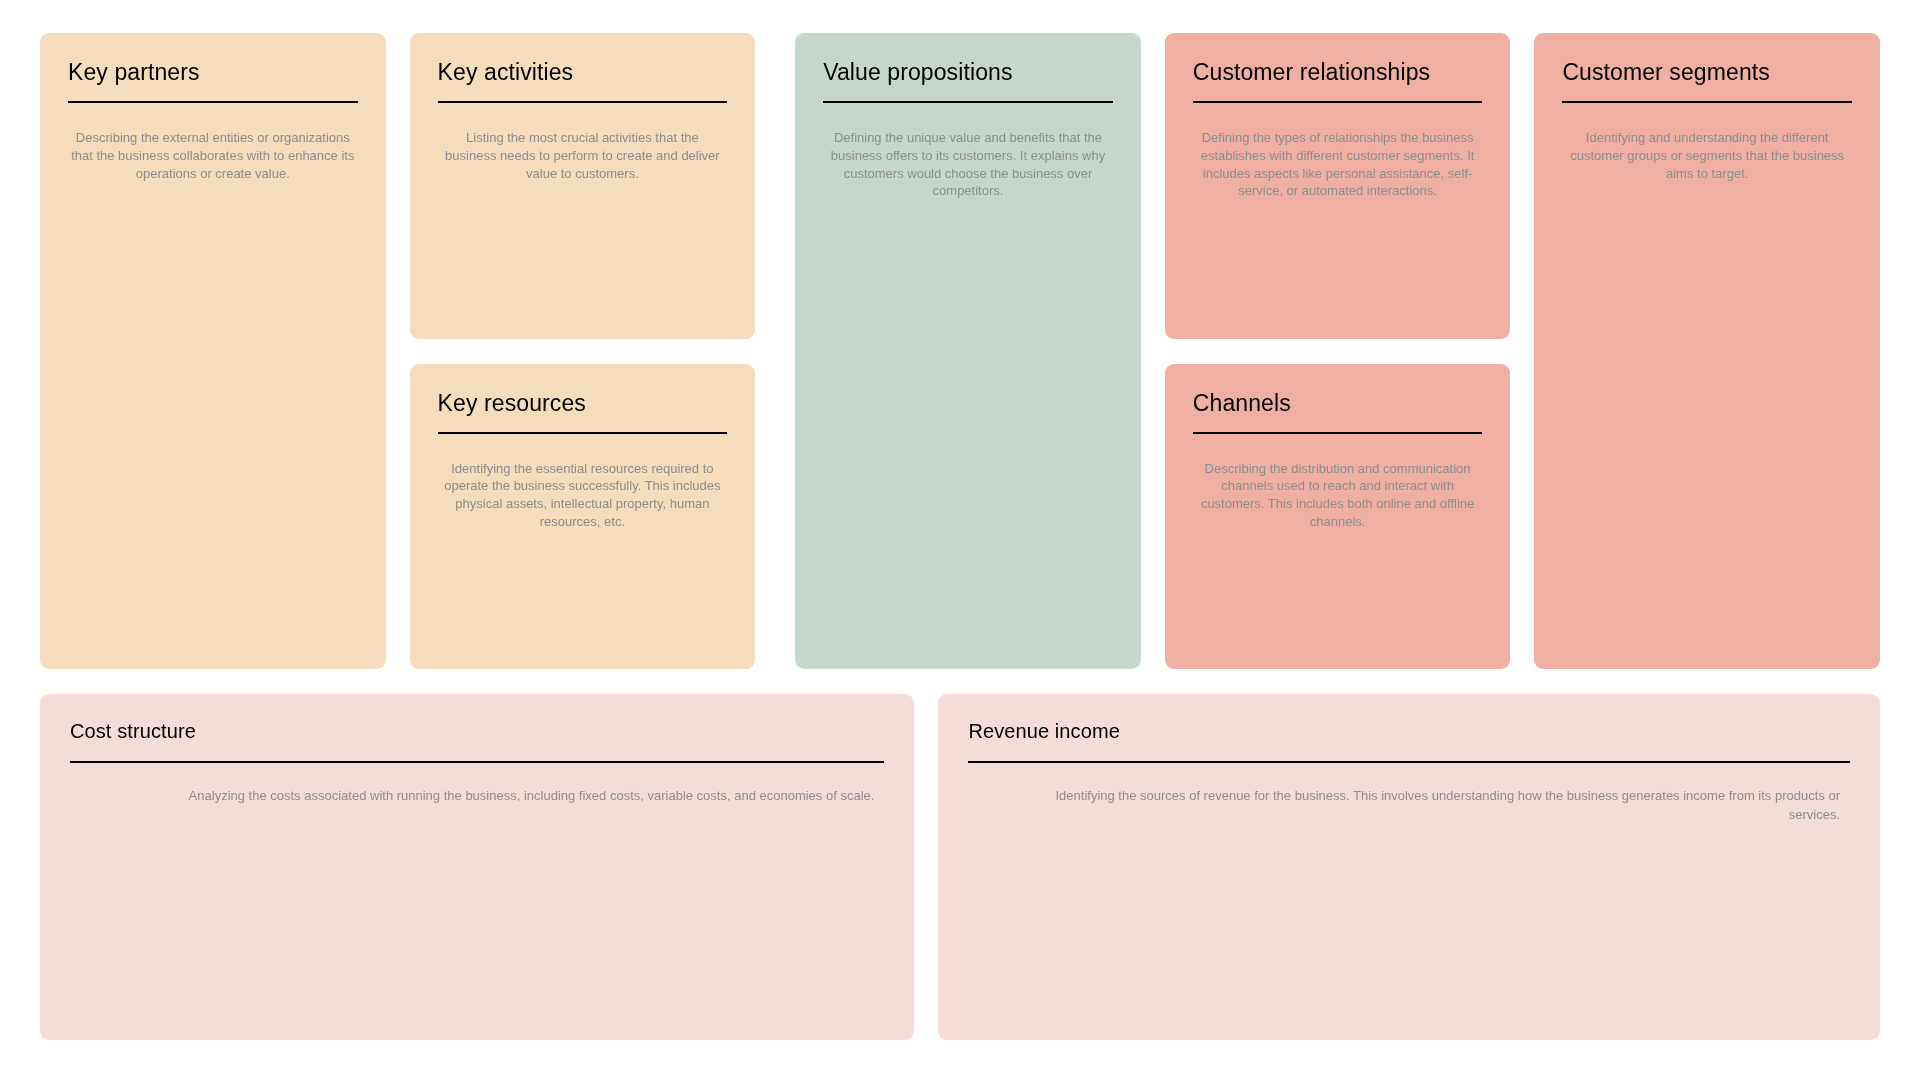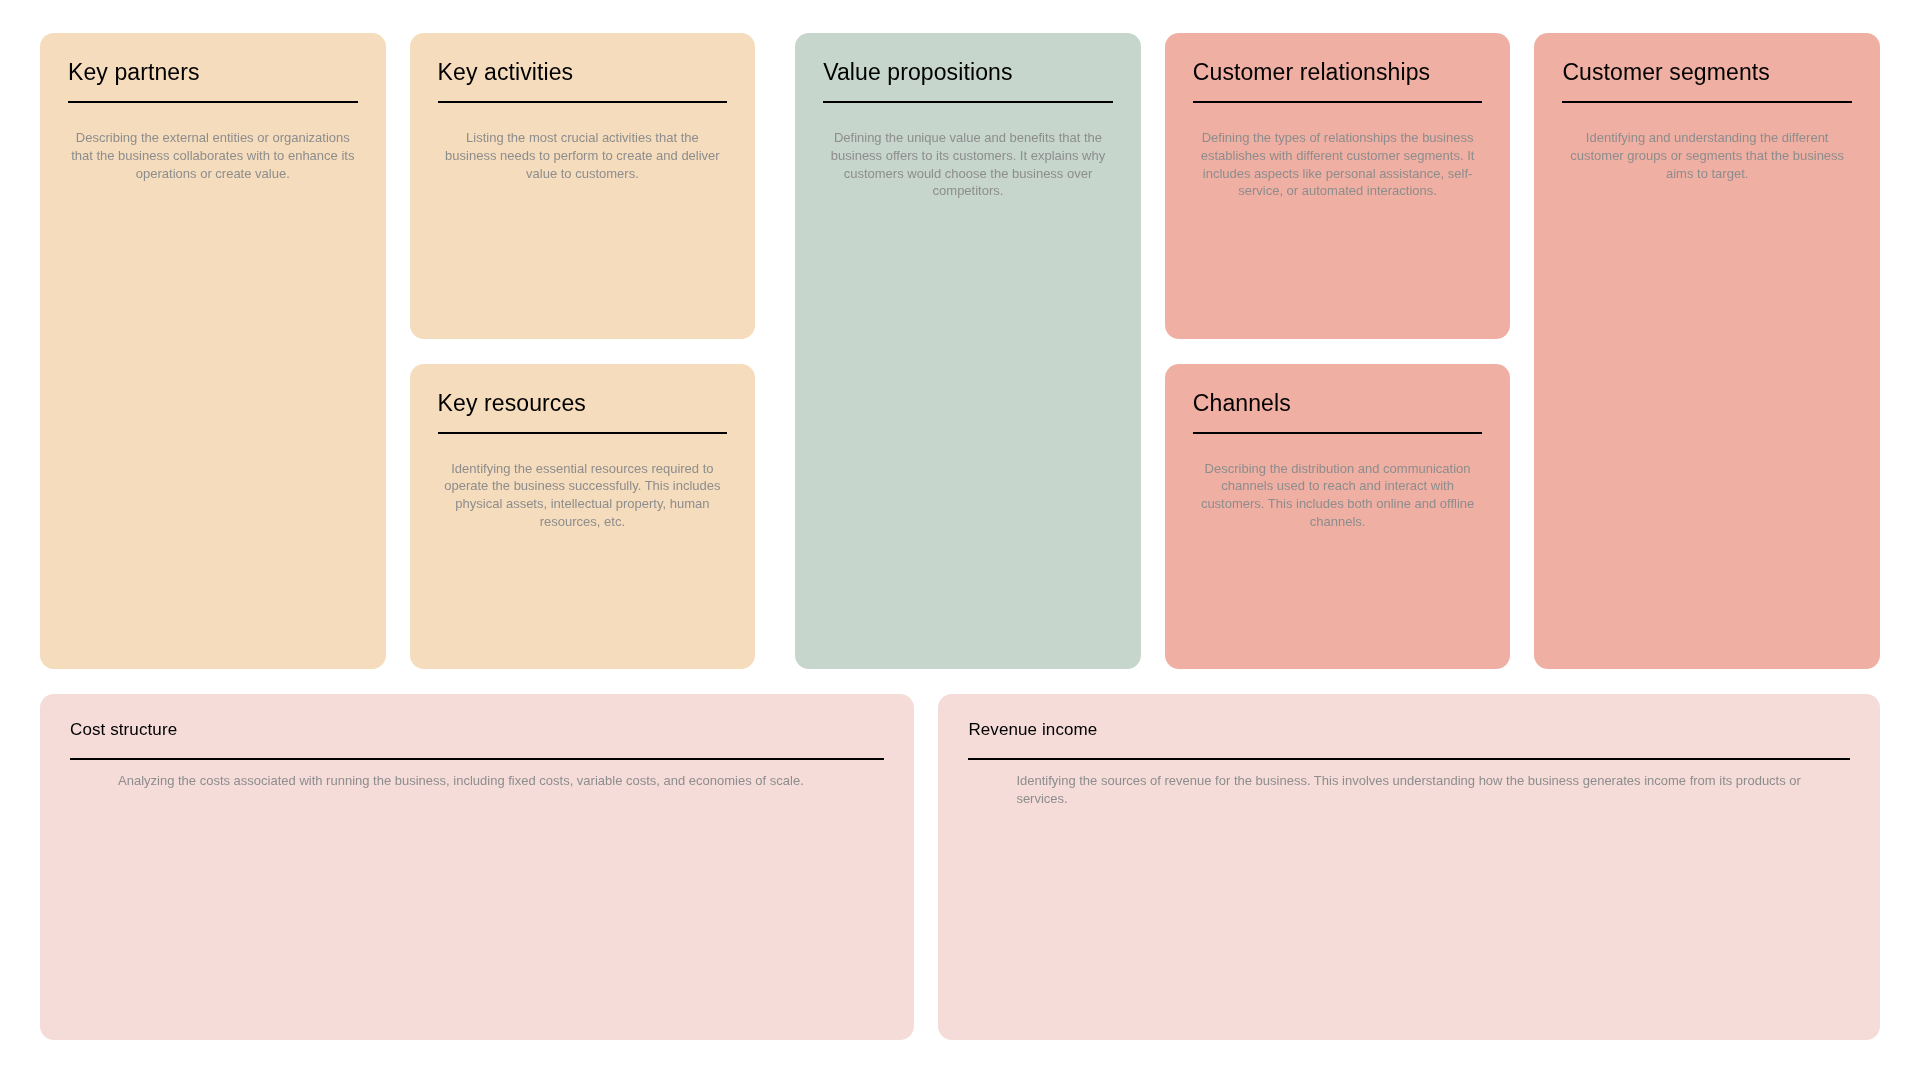--- a/index.html
+++ b/index.html
@@ -51,21 +51,21 @@
   .col-value         { flex: 1.17 1 0; padding-left: 16px; }
   .col-relationships { flex: 1.17 1 0; }
   .col-segments      { flex: 1.17 1 0; }
 
   .col > .card        { flex: 1 1 0; min-height: 0; }
   .col.split > .card  { flex: 1 1 0; }
 
   
   .card {
     box-sizing: border-box;
-    border-radius: 14px;
+    border-radius: 9px;
     padding: 26px 28px 24px 28px;
     display: flex;
     flex-direction: column;
     min-width: 0;
     overflow: hidden;
   }
 
   .peach  { background: #f5dcbd; }
   .sage   { background: #c6d6cd; }
   .salmon { background: #efafa3; }
@@ -92,25 +92,25 @@
     font-size: 13px;
     line-height: 1.35;
     color: #8d8d8d;
     text-align: center;
     margin: 26px 0 0 0;
     padding: 0 2px;
   }
 
   
   .card.wide { padding: 26px 30px 24px 30px; }
-  .card.wide .card-title { font-size: 17px; }
+  .card.wide .card-title { font-size: 20px; }
   .card.wide .rule { margin-top: 18px; }
   .card.wide .card-body {
-    text-align: left;
-    margin-top: 12px;
+    text-align: right;
+    margin-top: 24px;
     padding-left: 48px;
     padding-right: 10px;
     line-height: 1.45;
   }
 
   .bottom-row .cost-card    { flex: 1.09 1 0; }
   .bottom-row .revenue-card { flex: 1.18 1 0; }
 </style>
 </head>
 <body>

